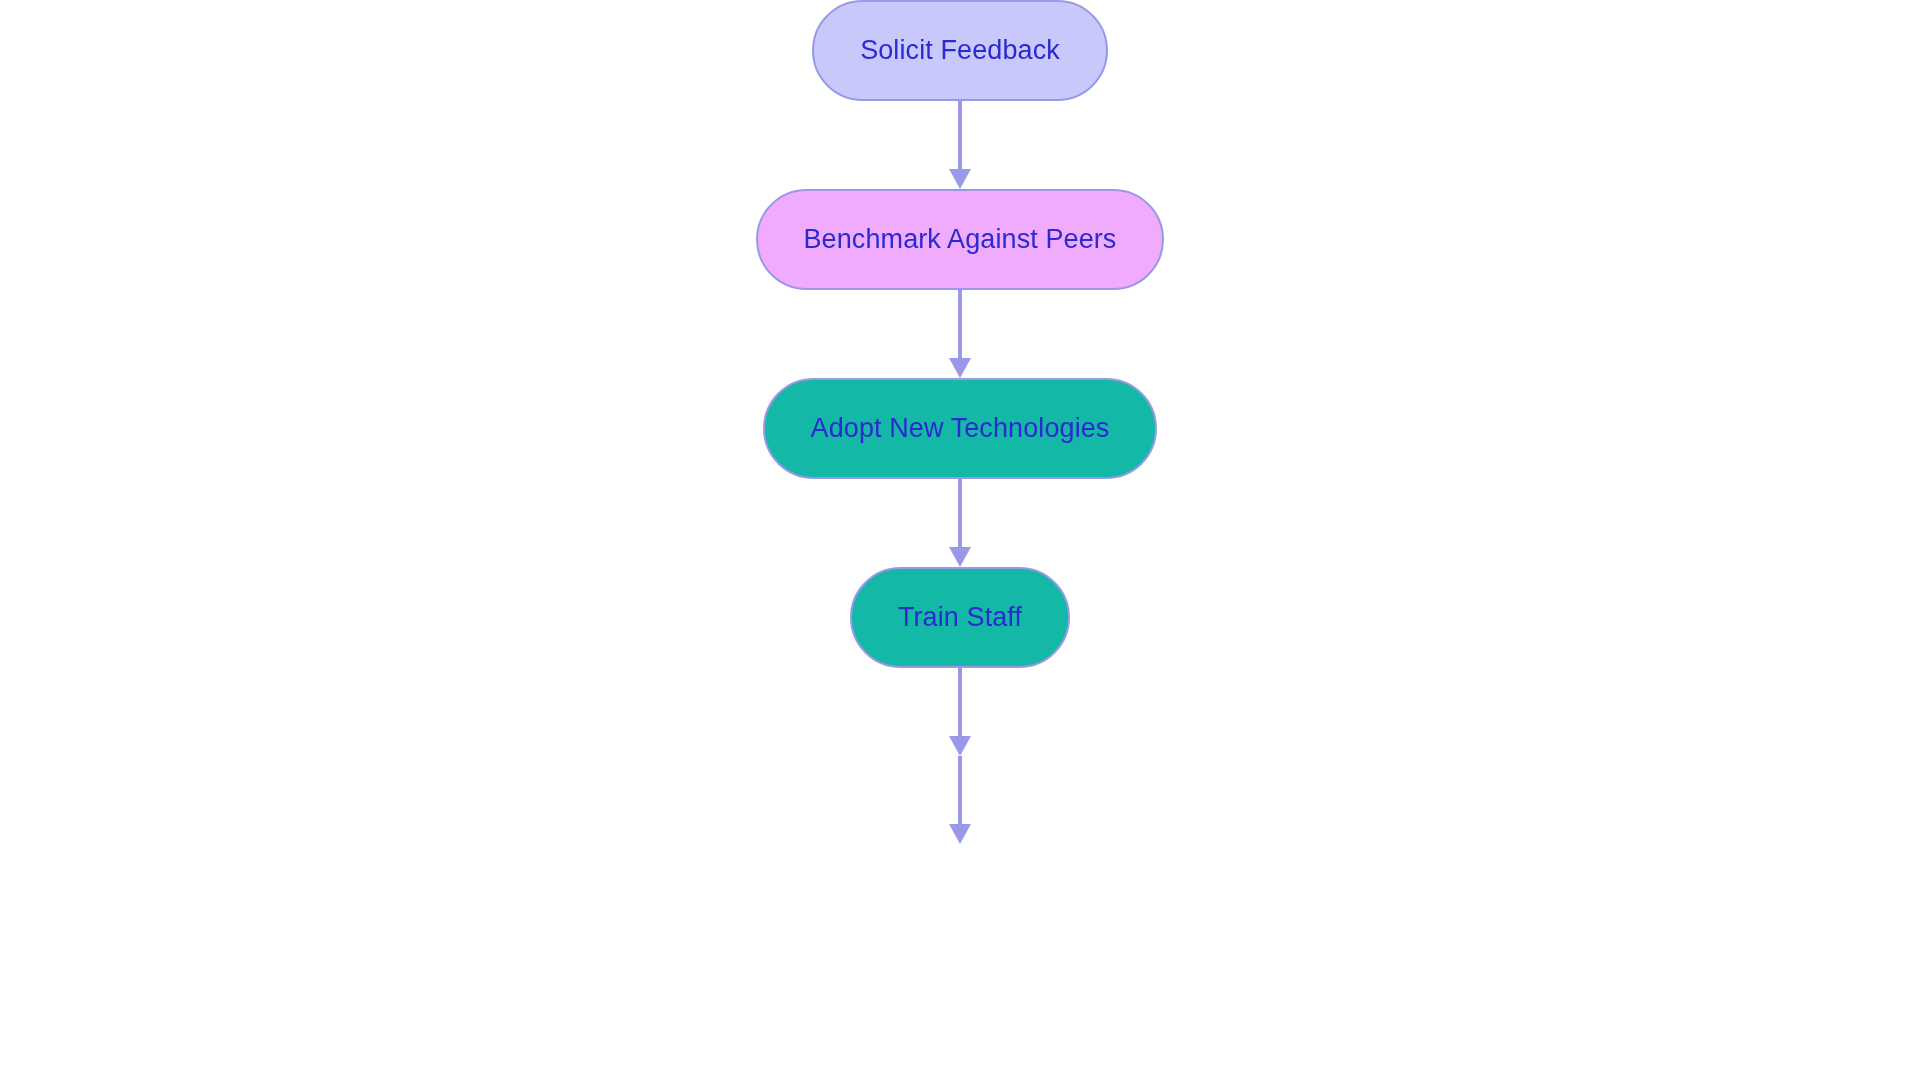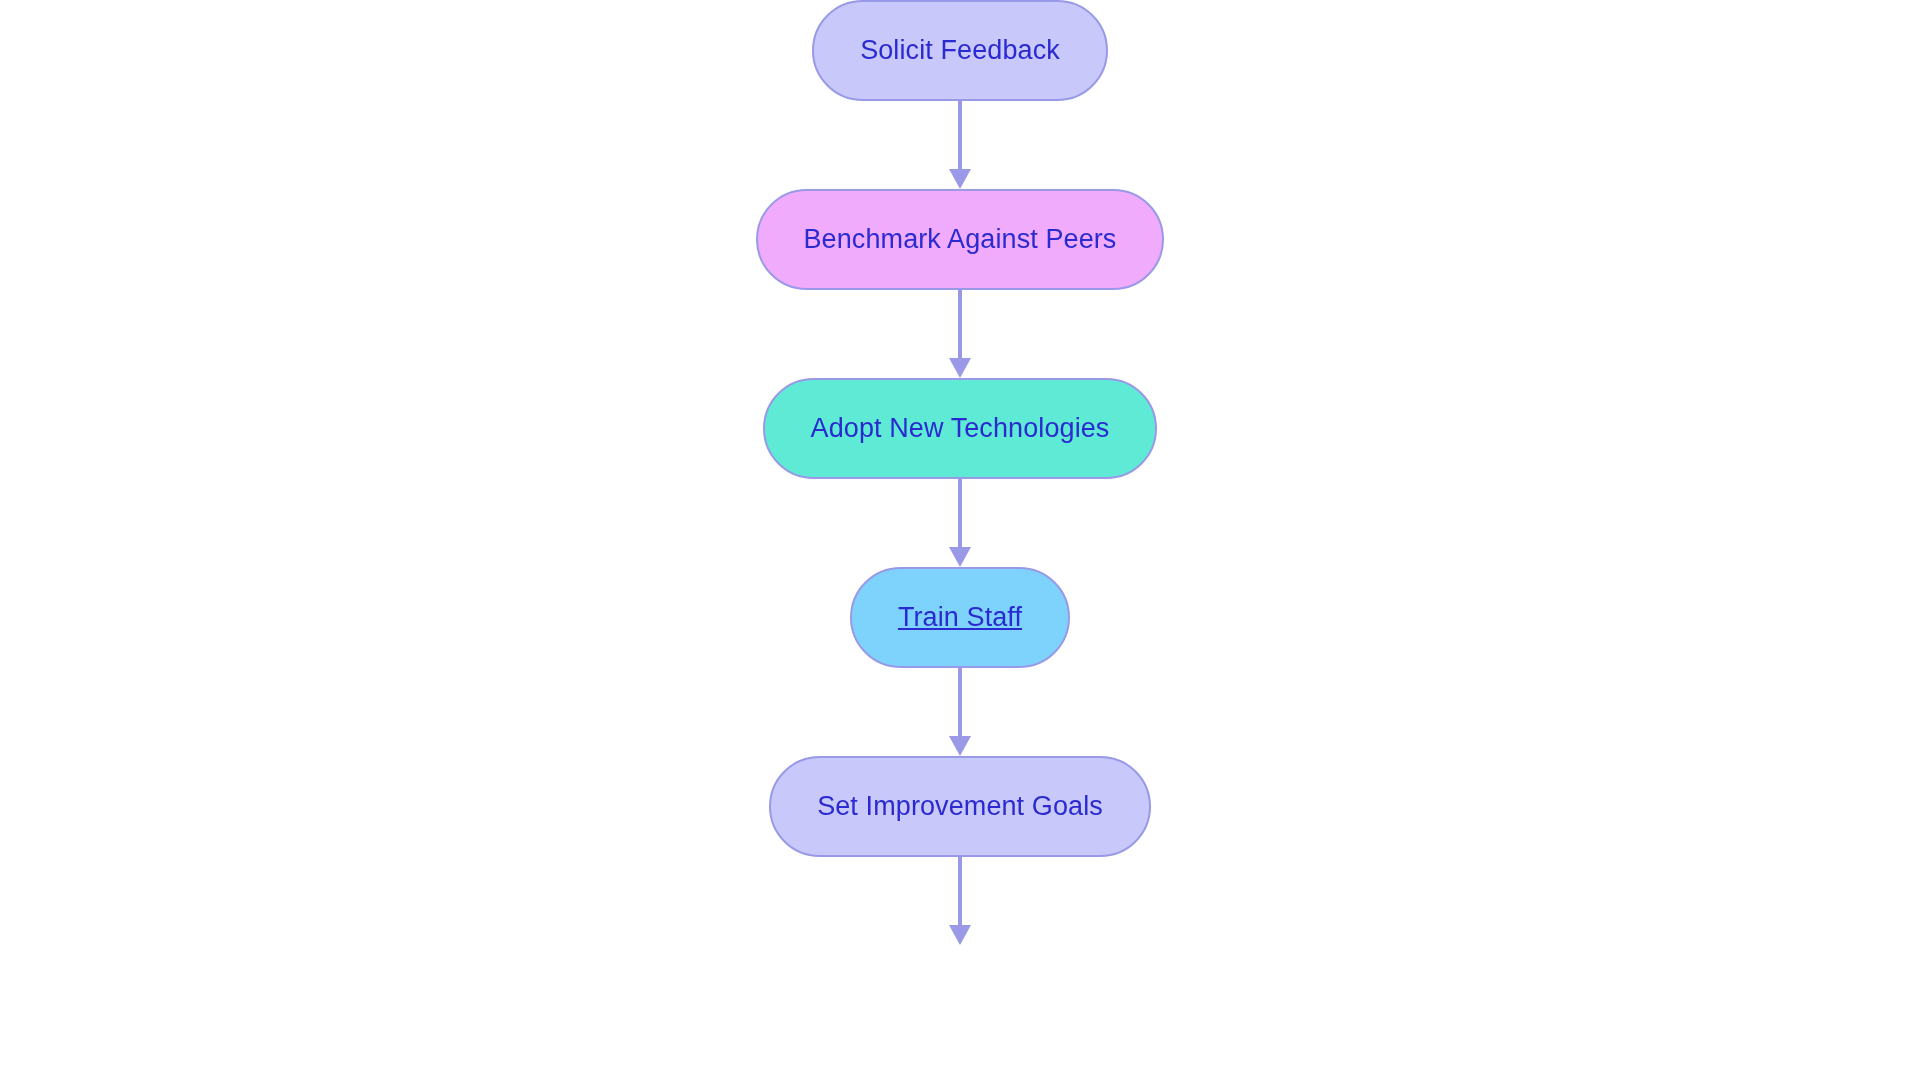--- a/index.html
+++ b/index.html
@@ -96,46 +96,41 @@
       <span class="node-label" style="color: rgb(42, 42, 208);">Benchmark Against Peers</span>
     </div>
   </div>
 
   <svg class="connector" viewBox="0 0 24 88">
     <line class="conn-line" x1="12" y1="0" x2="12" y2="70" style="stroke: rgb(153, 153, 232);"></line>
     <polygon class="conn-head" points="12,88 1,68 23,68" style="fill: rgb(153, 153, 232);"></polygon>
   </svg>
 
   <div class="flow-step">
-    <div class="node" style="background: #5eead4; border-color: rgb(153, 153, 232); color: rgb(42, 42, 208);">
+    <div class="node" style="background: #14b8a6; border-color: rgb(153, 153, 232); color: rgb(42, 42, 208);">
       <span class="node-label" style="color: rgb(42, 42, 208);">Adopt New Technologies</span>
     </div>
   </div>
 
   <svg class="connector" viewBox="0 0 24 88">
     <line class="conn-line" x1="12" y1="0" x2="12" y2="70" style="stroke: rgb(153, 153, 232);"></line>
     <polygon class="conn-head" points="12,88 1,68 23,68" style="fill: rgb(153, 153, 232);"></polygon>
   </svg>
 
   <div class="flow-step">
-    <div class="node" style="background: #7dd3fc; border-color: rgb(153, 153, 232); color: rgb(42, 42, 208); text-decoration: underline;">
+    <div class="node" style="background: #14b8a6; border-color: rgb(153, 153, 232); color: rgb(42, 42, 208);">
       <span class="node-label" style="color: rgb(42, 42, 208);">Train Staff</span>
     </div>
   </div>
 
   <svg class="connector" viewBox="0 0 24 88">
     <line class="conn-line" x1="12" y1="0" x2="12" y2="70" style="stroke: rgb(153, 153, 232);"></line>
     <polygon class="conn-head" points="12,88 1,68 23,68" style="fill: rgb(153, 153, 232);"></polygon>
   </svg>
 
-  <div class="flow-step">
-    <div class="node" style="background: rgb(200, 200, 250); border-color: rgb(153, 153, 232); color: rgb(42, 42, 208);">
-      <span class="node-label" style="color: rgb(42, 42, 208);">Set Improvement Goals</span>
-    </div>
-  </div>
 
   <svg class="connector" viewBox="0 0 24 88">
     <line class="conn-line" x1="12" y1="0" x2="12" y2="70" style="stroke: rgb(153, 153, 232);"></line>
     <polygon class="conn-head" points="12,88 1,68 23,68" style="fill: rgb(153, 153, 232);"></polygon>
   </svg>
 
 
 </div>
 
 </body></html>

